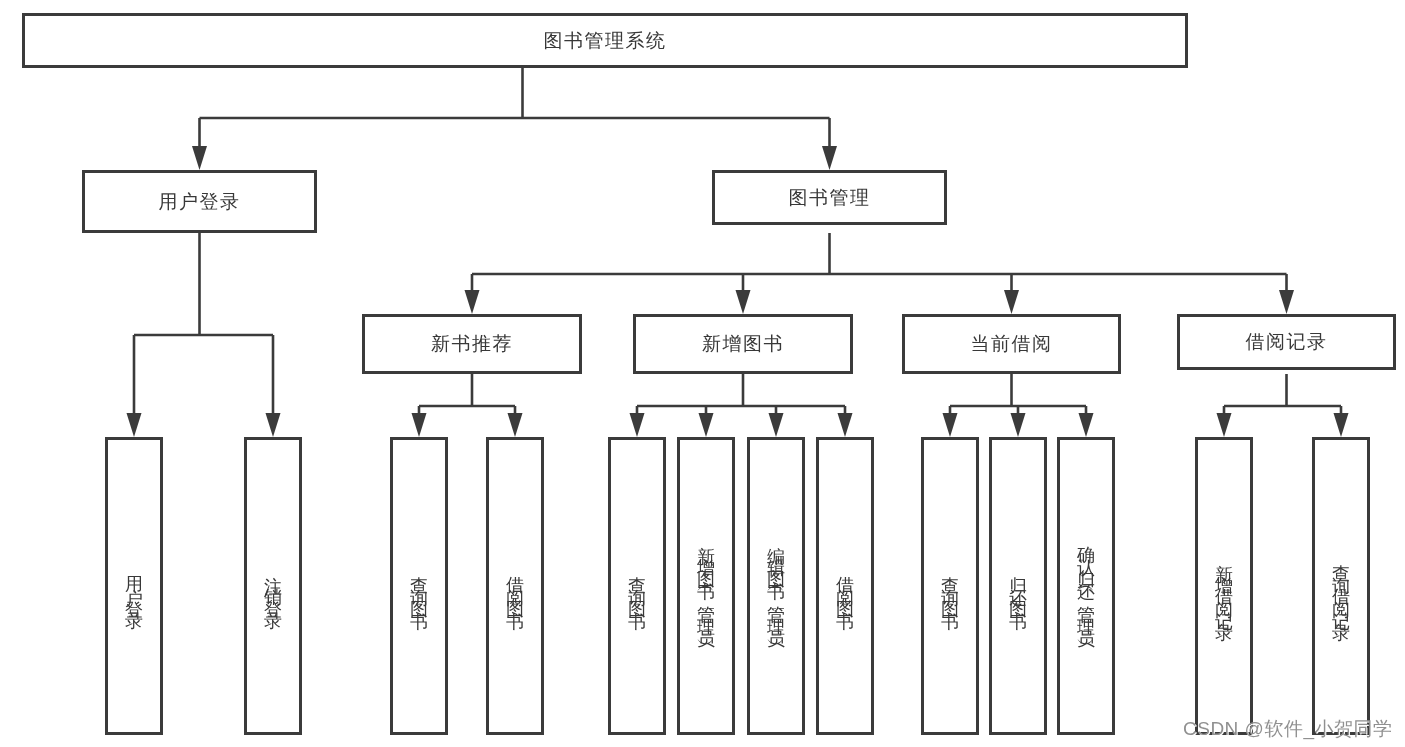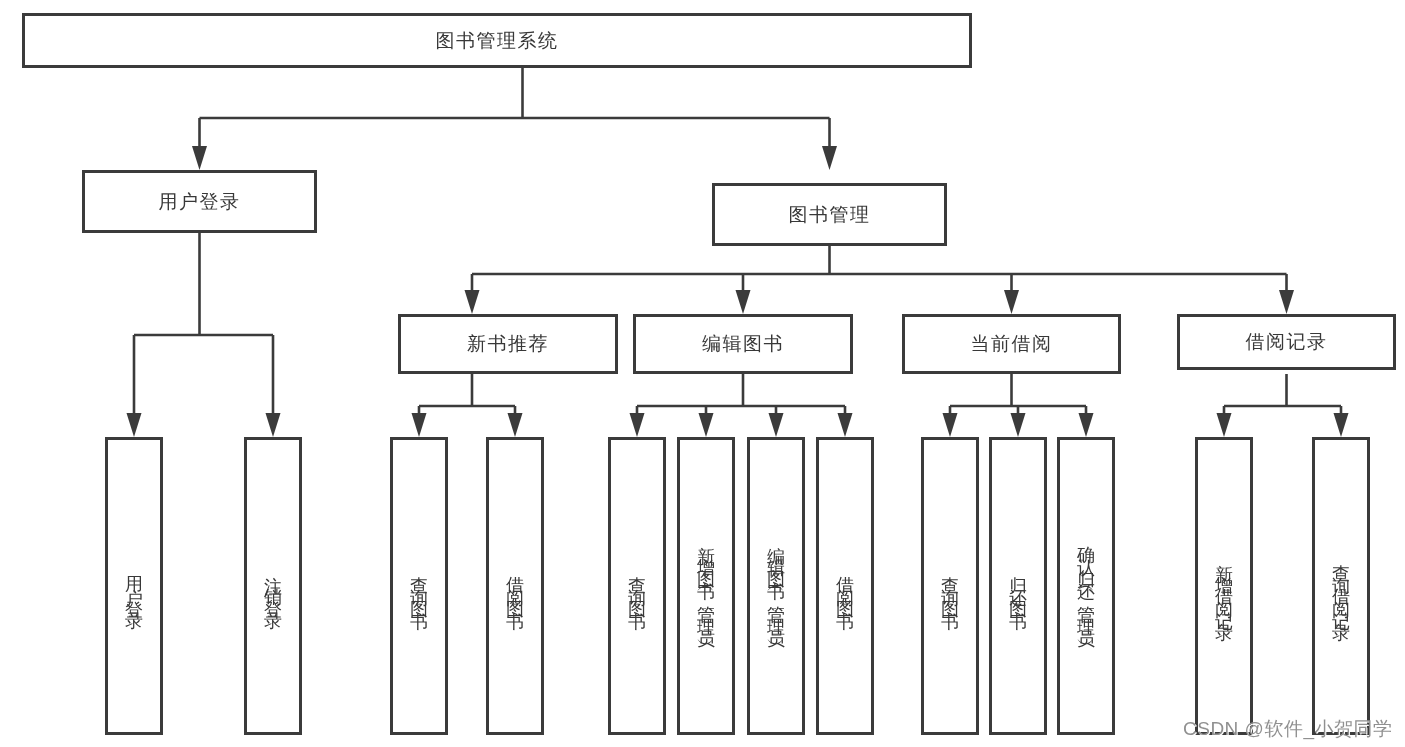--- a/index.html
+++ b/index.html
@@ -58,24 +58,24 @@
     writing-mode: vertical-rl;
     text-orientation: mixed;
     font-size: 18px;
     letter-spacing: 12px;
     color: var(--text);
     line-height: 1;
     white-space: nowrap;
   }
 
   
-  #n-root          { left: 22px;   top: 13px;  width: 950px; height: 55px; }
+  #n-root          { left: 22px;   top: 13px;  width: 1166px; height: 55px; }
   #n-user-login    { left: 82px;   top: 170px; width: 235px;  height: 63px; }
-  #n-book-mgmt     { left: 712px;  top: 170px; width: 235px;  height: 63px; margin-top: 13px; }
-  #n-new-book      { left: 362px;  top: 314px; width: 220px;  height: 60px; margin-left: 36px; }
+  #n-book-mgmt     { left: 712px;  top: 170px; width: 235px;  height: 55px; }
+  #n-new-book      { left: 362px;  top: 314px; width: 220px;  height: 60px; }
   #n-book-borrow   { left: 633px;  top: 314px; width: 220px;  height: 60px; }
   #n-current-borrow{ left: 902px;  top: 314px; width: 219px;  height: 60px; font-family: Liberation Serif, serif; }
   #n-borrow-record { left: 1177px; top: 314px; width: 219px;  height: 56px; }
 
   
   #v-user-login     { left: 105px;  width: 58px; }
   #v-logout         { left: 244px;  width: 58px; }
   #v-query-new      { left: 390px;  width: 58px; }
   #v-borrow-new     { left: 486px;  width: 58px; }
   #v-query-borrow   { left: 608px;  width: 58px; }
@@ -166,21 +166,21 @@
     <line x1="1341" y1="406" x2="1341" y2="429"></line>
     <polygon points="1333.5,413 1348.5,413 1341,437"></polygon>
   </svg>
 
   <div class="hbox" id="n-root">图书管理系统</div>
 
   <div class="hbox" id="n-user-login">用户登录</div>
   <div class="hbox" id="n-book-mgmt">图书管理</div>
 
   <div class="hbox" id="n-new-book">新书推荐</div>
-  <div class="hbox" id="n-book-borrow">编辑图书</div>
+  <div class="hbox" id="n-book-borrow">新增图书</div>
   <div class="hbox" id="n-current-borrow">当前借阅</div>
   <div class="hbox" id="n-borrow-record">借阅记录</div>
 
   <div class="vbox" id="v-user-login">
     <span>用户登录</span>
   </div>
   <div class="vbox" id="v-logout">
     <span>注销登录</span>
   </div>
 

